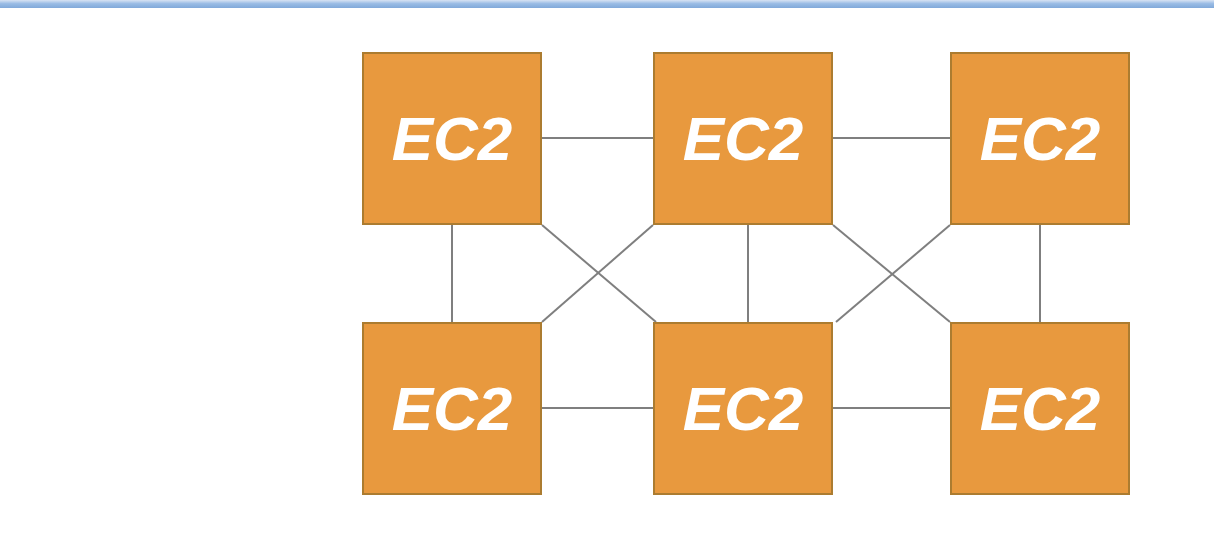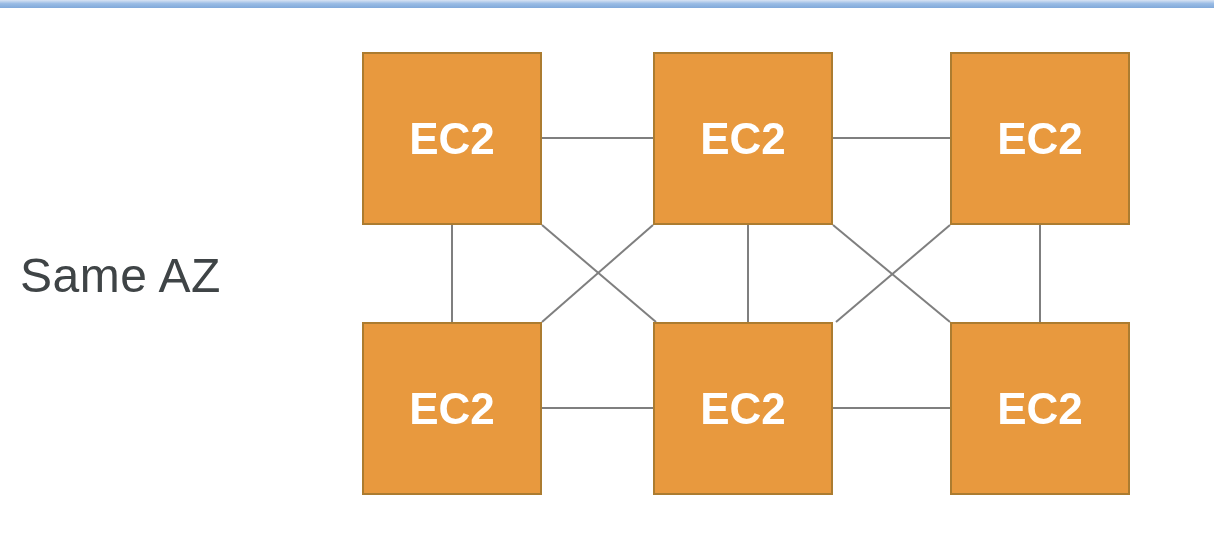--- a/index.html
+++ b/index.html
@@ -55,31 +55,31 @@
     position: absolute;
     box-sizing: border-box;
     background: var(--node-fill, #E8993E);
     border: 2px solid var(--node-border, #AC7C30);
     display: flex;
     align-items: center;
     justify-content: center;
   }
   .node span {
     color: var(--node-text, #FFFFFF);
-    font-size: 44px;
+    font-size: 62px;
     font-weight: 700;
     letter-spacing: 0px;
+    font-style: italic;
   }
 </style>
 </head>
 <body>
 
 <div class="screen">
   <div class="top-bar"></div>
-  <div class="az-label">Same AZ</div>
   <svg class="edges" viewBox="0 0 1214 544" xmlns="http://www.w3.org/2000/svg">
       <line x1="542" y1="138" x2="653" y2="138"></line>
       <line x1="833" y1="138" x2="950" y2="138"></line>
       <line x1="542" y1="408" x2="653" y2="408"></line>
       <line x1="833" y1="408" x2="950" y2="408"></line>
       <line x1="452" y1="225" x2="452" y2="322"></line>
       <line x1="748" y1="225" x2="748" y2="322"></line>
       <line x1="1040" y1="225" x2="1040" y2="322"></line>
       <line x1="542" y1="225" x2="656" y2="322"></line>
       <line x1="653" y1="225" x2="542" y2="322"></line>

